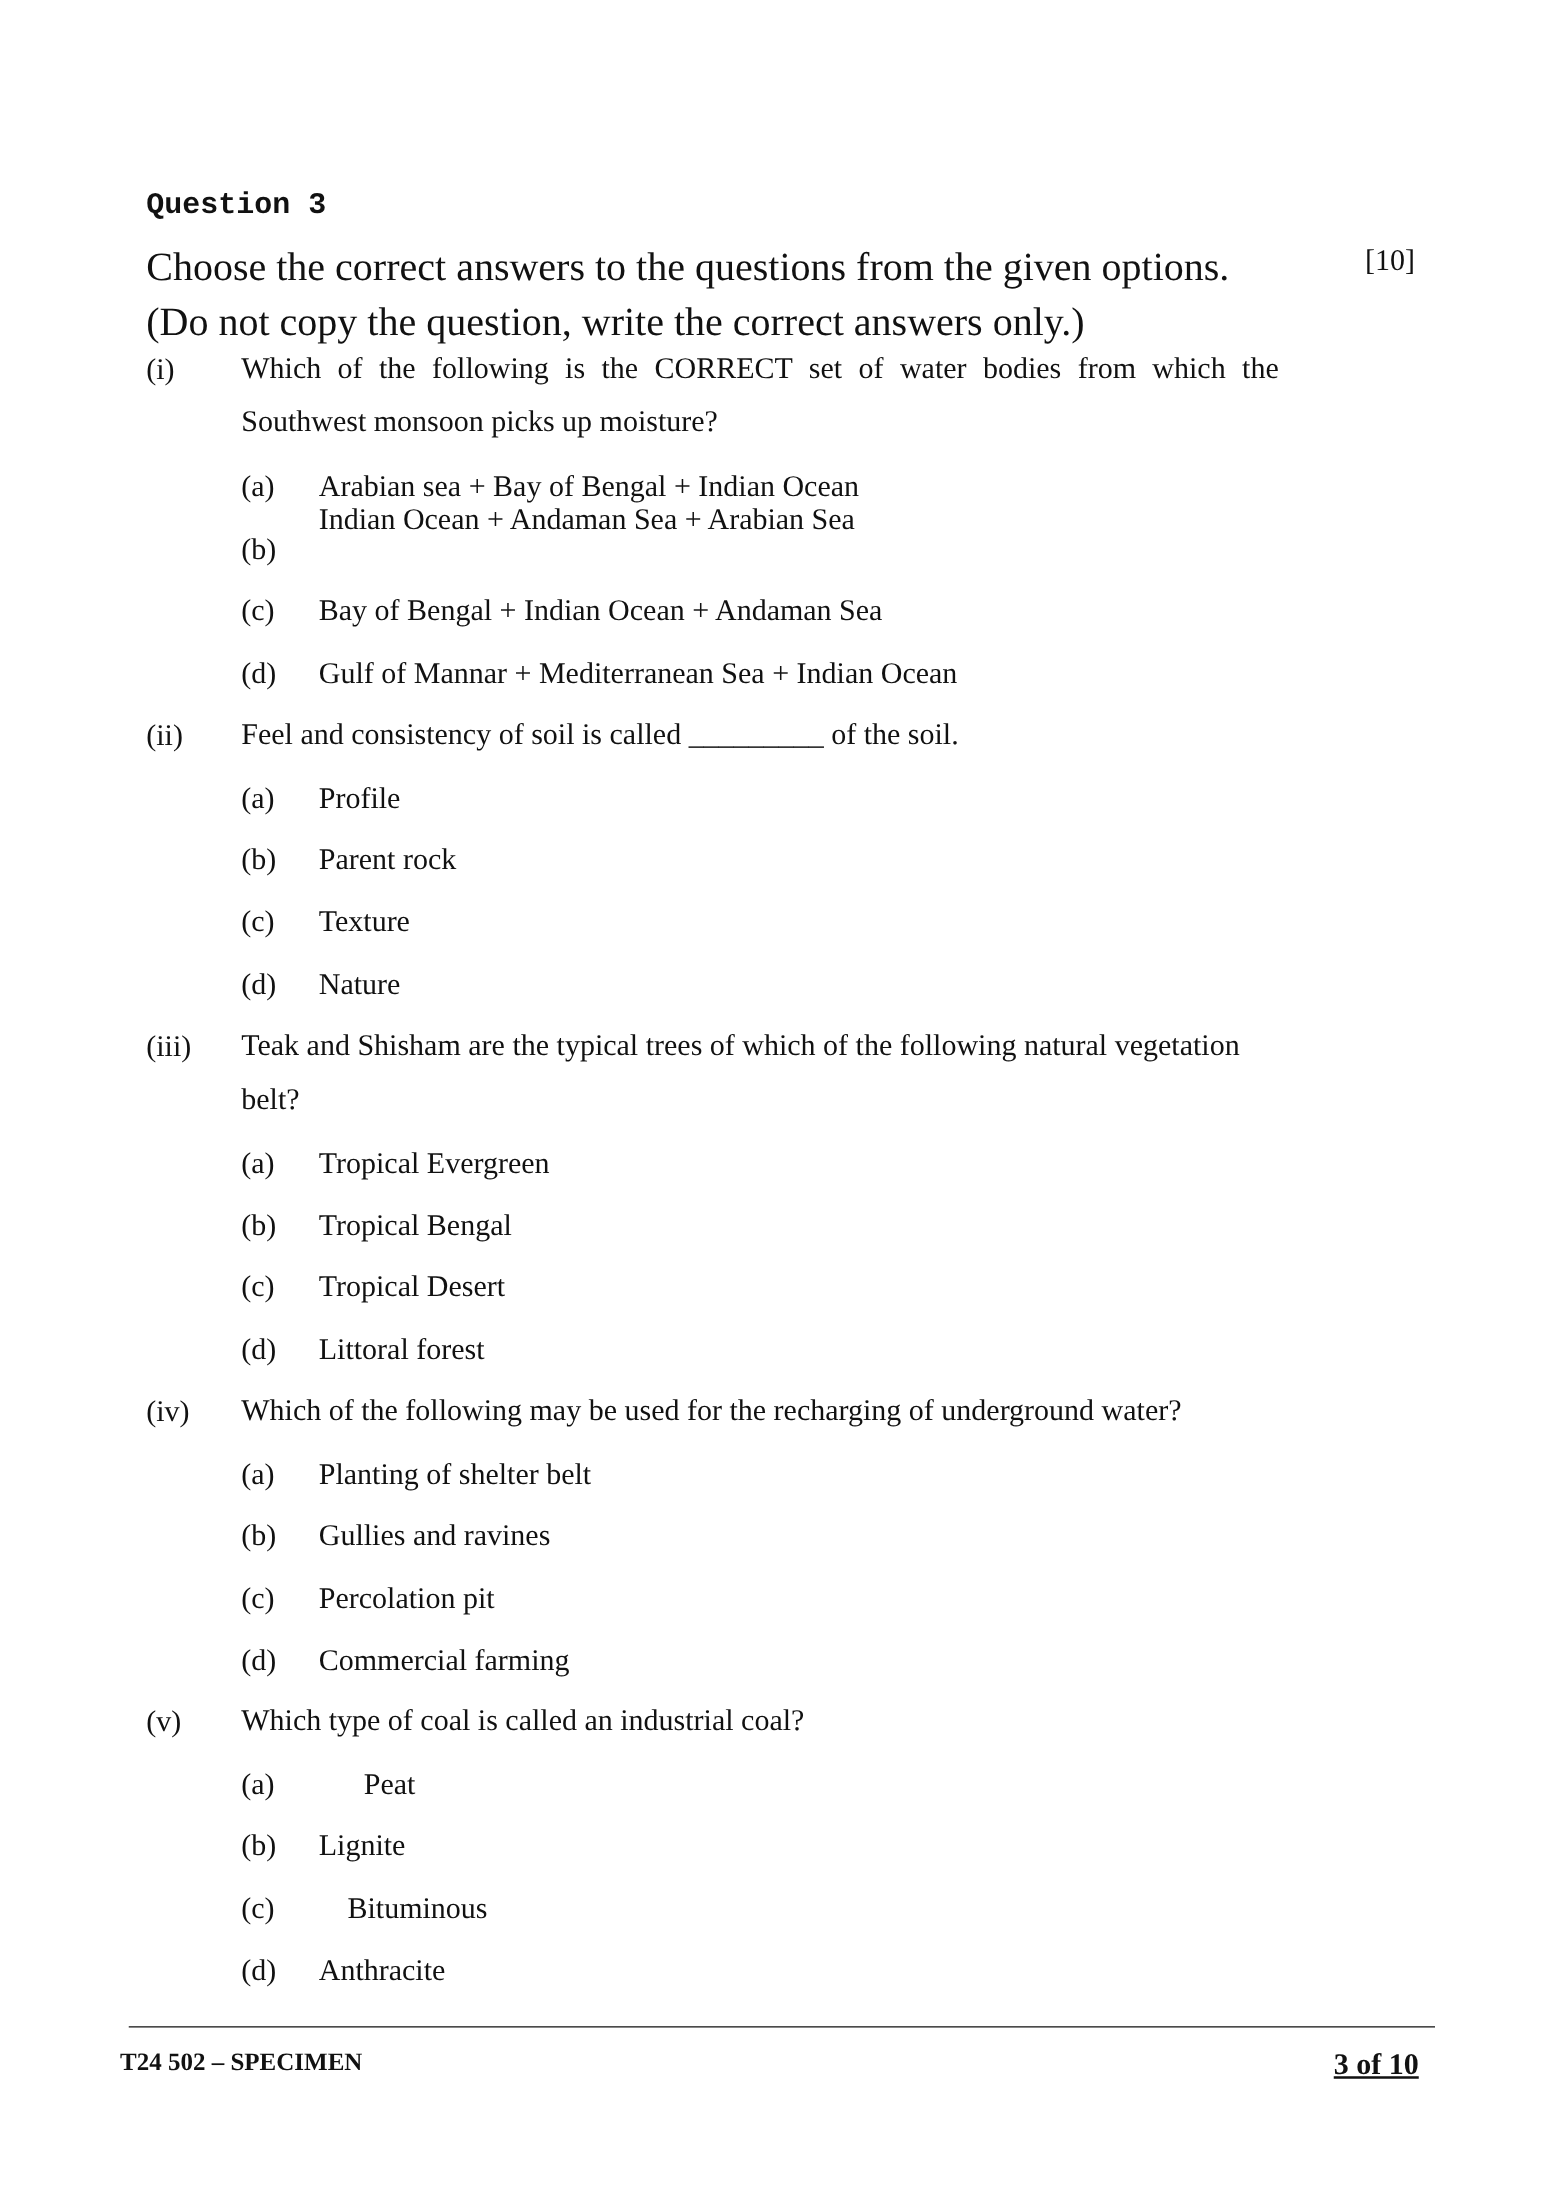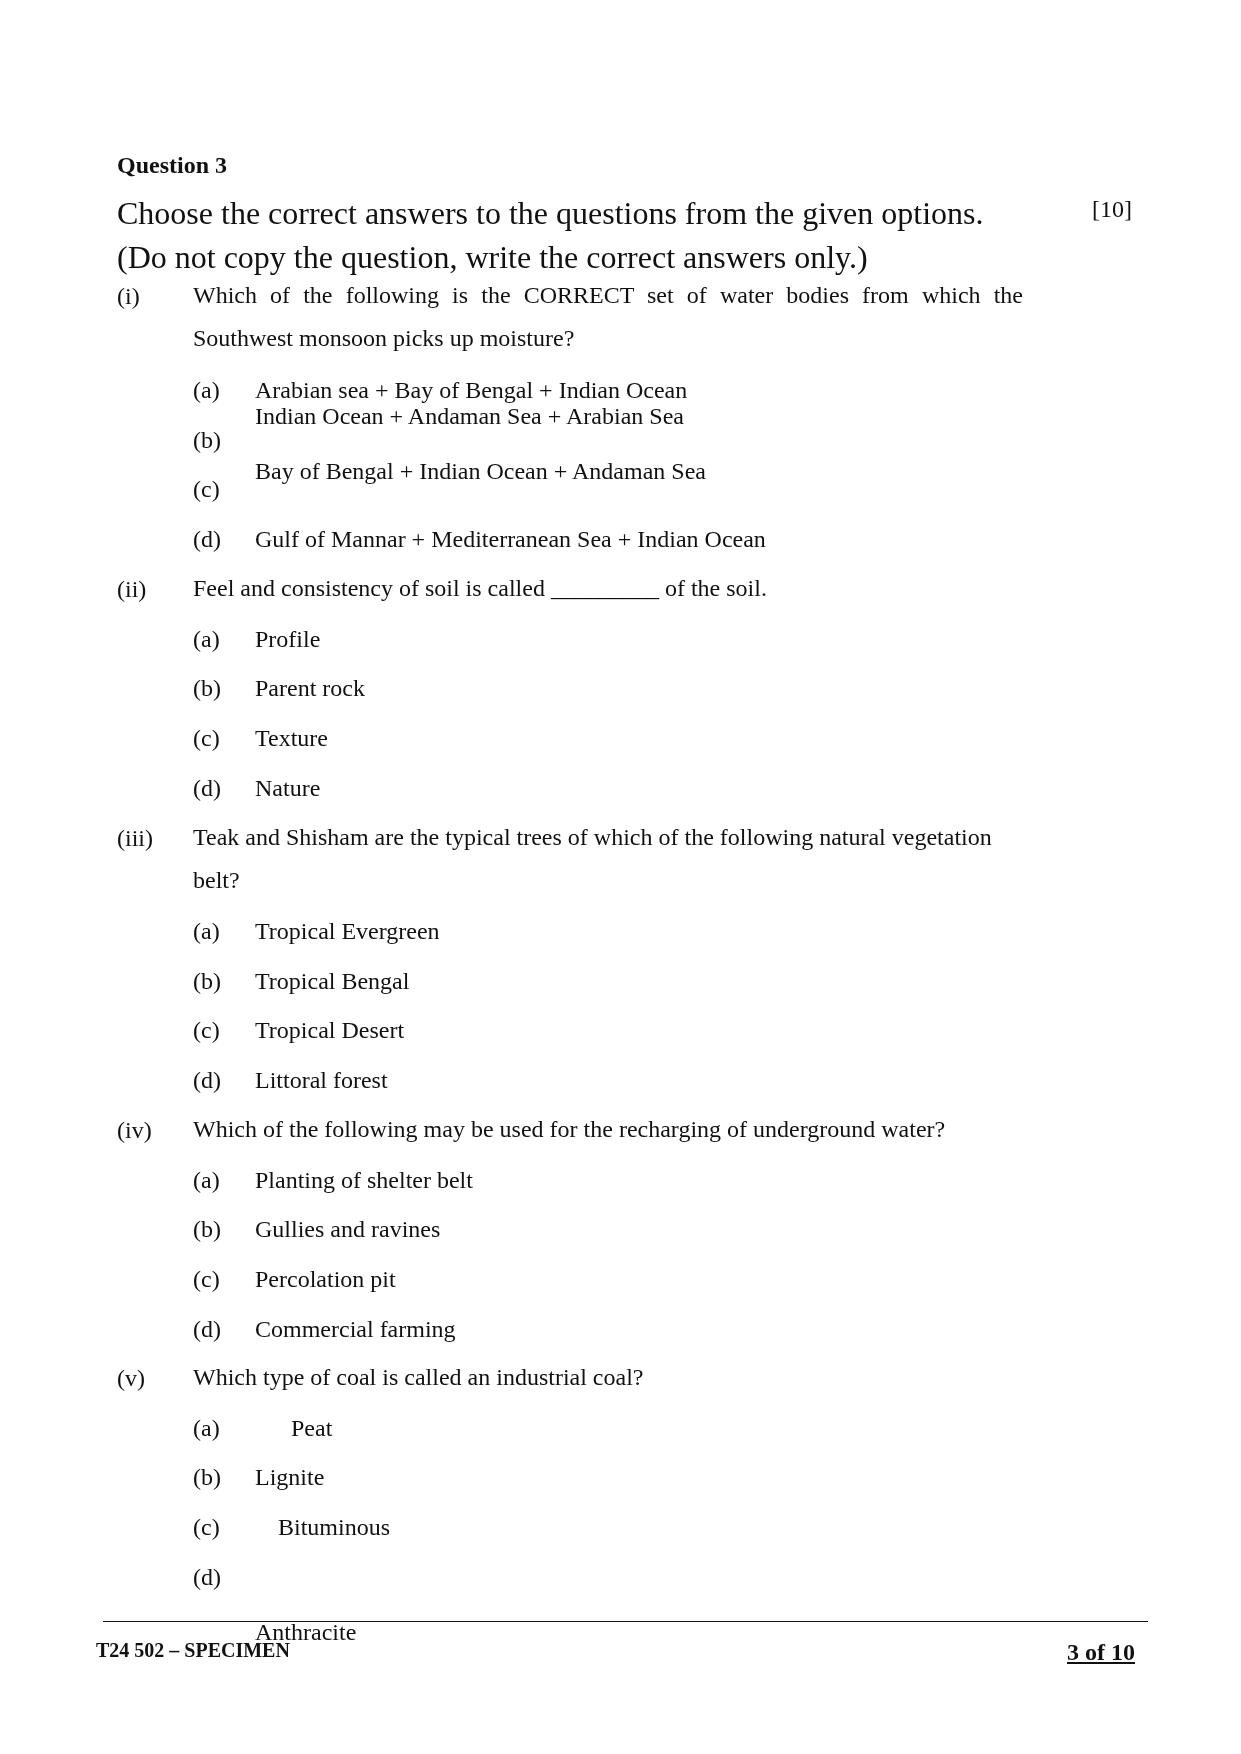--- a/index.html
+++ b/index.html
@@ -2,21 +2,21 @@
 <html><head>
 <meta charset="utf-8">
 <style>
   html, body { margin: 0; padding: 0; background: #ffffff; }
   body {
     width: 1241px; height: 1754px; position: relative; overflow: hidden;
     font-family: "Liberation Serif", "DejaVu Serif", serif;
     color: #111111;
   }
   .abs { position: absolute; white-space: nowrap; line-height: 1; }
-  .q-title { left: 117px; top: 153px; font-size: 24px; font-weight: bold; }
+  .q-title { left: 117px; top: 153px; font-size: 24px; font-weight: bold; font-family: Liberation Mono, monospace; }
   .instr { left: 117px; font-size: 32px; }
   .marks { right: 109px; font-size: 24px; }
   .qnum { left: 117px; font-size: 24px; }
   .qtext { left: 193px; font-size: 24px; width: 830px; white-space: normal; line-height: 43px; }
   .qtext.justify { text-align: justify; text-align-last: left; }
   .olbl { left: 193px; font-size: 24px; }
   .otext { left: 255px; font-size: 24px; }
   .footer-rule { position: absolute; left: 103px; top: 1621px; width: 1045px; height: 0; border-top: 1.5px solid #111; }
   .footer-left { left: 96px; top: 1640px; font-size: 20px; font-weight: bold; }
   .footer-right { right: 106px; top: 1640px; font-size: 24px; font-weight: bold; text-decoration: underline; }
@@ -29,21 +29,21 @@
 <div class="abs marks" style="top:197px;">[10]</div>
 <div class="abs instr" style="top:241px;">(Do not copy the question, write the correct answers only.)</div>
 
 <div class="abs qnum" style="top:284px;">(i)</div>
 <div class="abs qtext justify" style="top:274px;">Which of the following is the CORRECT set of water bodies from which the Southwest monsoon picks up moisture?</div>
 <div class="abs olbl" style="top:378px;">(a)</div>
 <div class="abs otext" style="top:378px;">Arabian sea + Bay of Bengal + Indian Ocean</div>
 <div class="abs olbl" style="top:428px;">(b)</div>
 <div class="abs otext" style="top:404px;">Indian Ocean + Andaman Sea + Arabian Sea</div>
 <div class="abs olbl" style="top:477px;">(c)</div>
-<div class="abs otext" style="top:459px;">Bay of Bengal + Indian Ocean + Andaman Sea</div>
+<div class="abs otext" style="top:477px;">Bay of Bengal + Indian Ocean + Andaman Sea</div>
 <div class="abs olbl" style="top:527px;">(d)</div>
 <div class="abs otext" style="top:527px;">Gulf of Mannar + Mediterranean Sea + Indian Ocean</div>
 
 <div class="abs qnum" style="top:577px;">(ii)</div>
 <div class="abs qtext" style="top:567px;">Feel and consistency of soil is called _________ of the soil.</div>
 <div class="abs olbl" style="top:627px;">(a)</div>
 <div class="abs otext" style="top:627px;">Profile</div>
 <div class="abs olbl" style="top:676px;">(b)</div>
 <div class="abs otext" style="top:676px;">Parent rock</div>
 <div class="abs olbl" style="top:726px;">(c)</div>
@@ -75,17 +75,17 @@
 
 <div class="abs qnum" style="top:1366px;">(v)</div>
 <div class="abs qtext" style="top:1356px;">Which type of coal is called an industrial coal?</div>
 <div class="abs olbl" style="top:1416px;">(a)</div>
 <div class="abs otext" style="top:1416px;margin-left:36px;">Peat</div>
 <div class="abs olbl" style="top:1465px;">(b)</div>
 <div class="abs otext" style="top:1465px;">Lignite</div>
 <div class="abs olbl" style="top:1515px;">(c)</div>
 <div class="abs otext" style="top:1515px;margin-left:23px;">Bituminous</div>
 <div class="abs olbl" style="top:1565px;">(d)</div>
-<div class="abs otext" style="top:1620px;text-align:center;">Anthracite</div>
+<div class="abs otext" style="top:1565px;text-align:center;">Anthracite</div>
 
 <div class="footer-rule"></div>
 <div class="abs footer-left">T24 502 – SPECIMEN</div>
 <div class="abs footer-right">3 of 10</div>
 
 </body></html>

